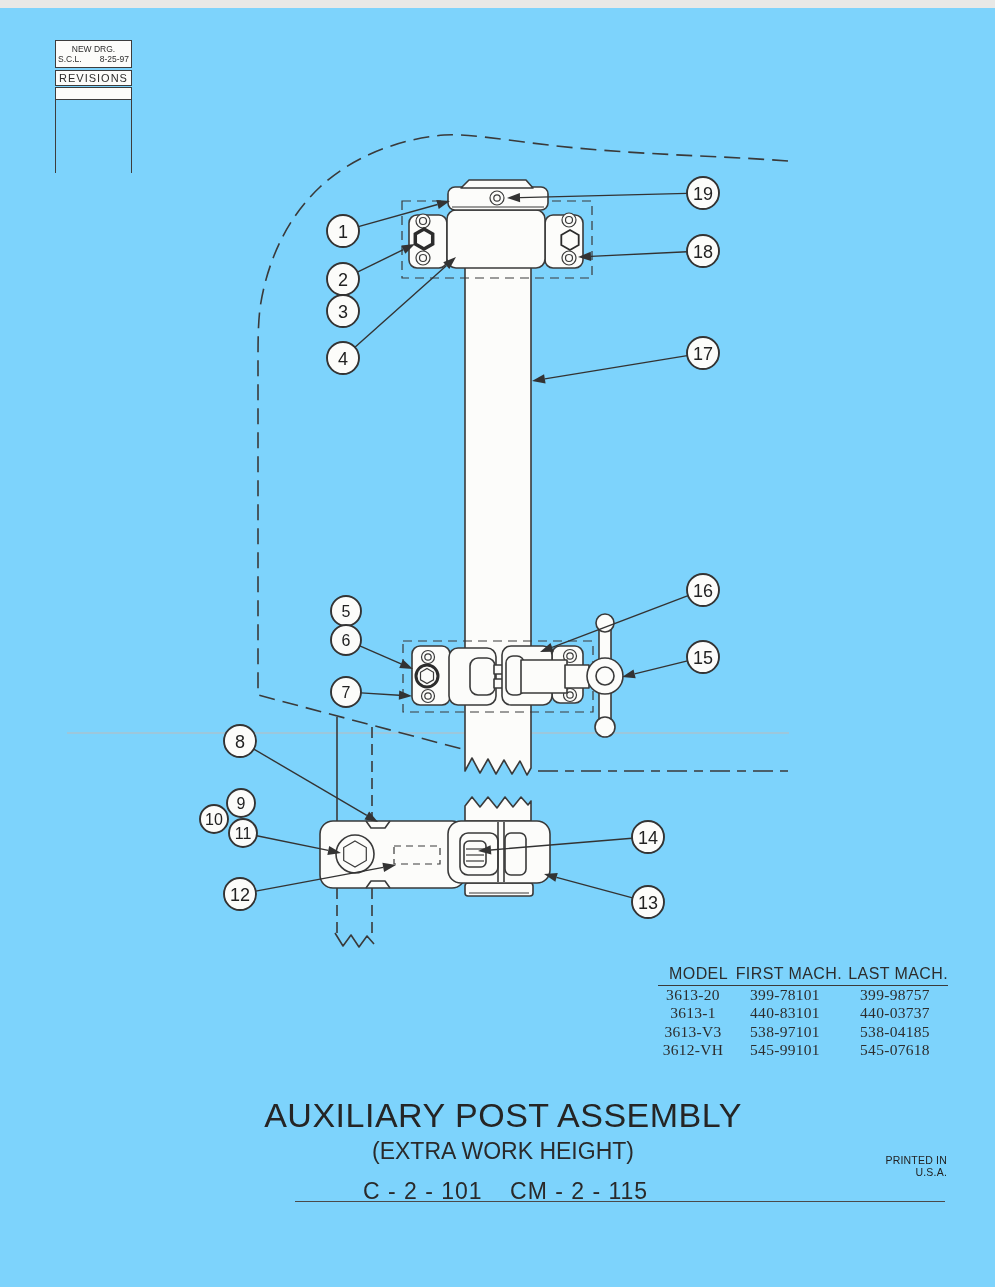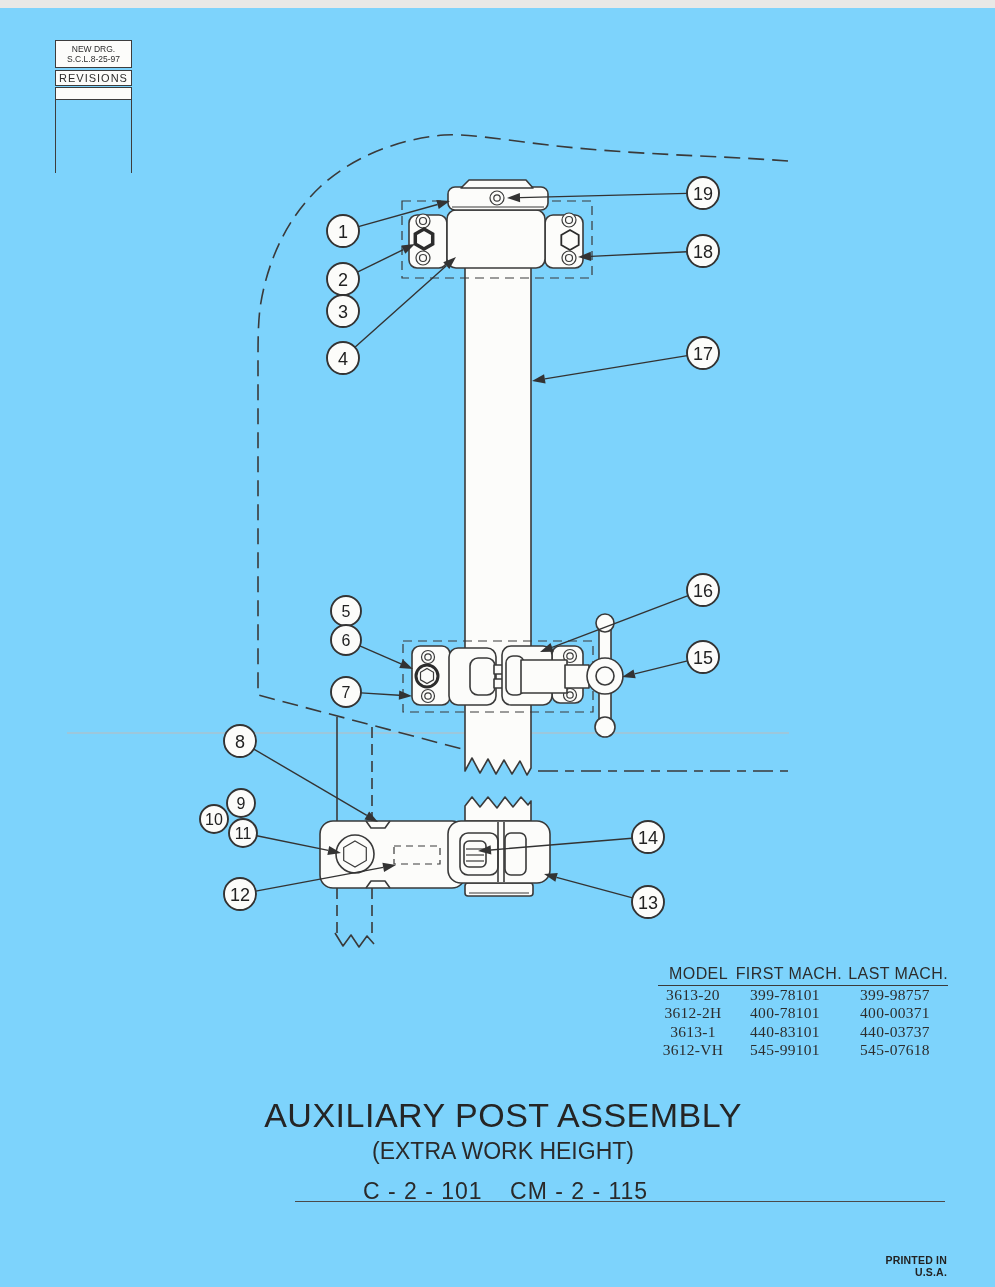--- a/index.html
+++ b/index.html
@@ -2,21 +2,21 @@
 <html><head>
 <meta charset="utf-8">
 <style>
   html,body{margin:0;padding:0;background:#e8e8e6;}
   .page{position:relative;width:995px;height:1287px;margin:8px auto;background:#7dd3fc;overflow:hidden;
         font-family:"Liberation Sans",sans-serif;color:#2d2d2d;}
   
   .rev{position:absolute;left:55px;top:32px;width:77px;font-family:"Liberation Sans",sans-serif;}
   .rev .bx{border:1.6px solid #3d3d3d;background:#fcfcfa;box-sizing:border-box;}
   .rev .b1{height:28px;font-size:8.5px;line-height:10px;padding-top:3px;text-align:center;}
-  .rev .b1 .l2{display:flex;justify-content:center;padding:0 2px;}
+  .rev .b1 .l2{display:flex;justify-content:space-between;padding:0 2px;}
   .rev .b2{height:16px;margin-top:2px;font-size:11px;letter-spacing:1px;text-align:center;line-height:15px;}
   .rev .b3{height:13px;margin-top:1px;}
   .rev .stem{height:73px;border-left:1.6px solid #3d3d3d;border-right:1.6px solid #3d3d3d;box-sizing:border-box;}
   
   svg.diagram{position:absolute;left:0;top:0;}
   svg.diagram *{vector-effect:none;}
   .ln{stroke:#3a3a3a;stroke-width:1.6;fill:none;stroke-linejoin:round;}
   .lnthin{stroke:#3a3a3a;stroke-width:1.2;fill:none;}
   .wfill{fill:#fcfcfa;}
   .dash{stroke-dasharray:16 8;}
@@ -35,21 +35,21 @@
   .mt-row{display:grid;grid-template-columns:70px 114px 106px;line-height:18.4px;font-family:Liberation Serif, serif;}
   .mt-row span{text-align:center;letter-spacing:.3px;}
   
   .title-block{position:absolute;left:0;top:1088px;width:1006px;text-align:center;}
   .title-main{font-size:34px;letter-spacing:.5px;color:#252525;}
   .title-sub{font-size:23px;margin-top:3px;color:#2a2a2a;}
   
   .dwg-numbers{position:absolute;left:363px;top:1170px;font-size:23px;letter-spacing:1px;color:#2a2a2a;}
   .dwg-numbers span+span{margin-left:20px;}
   .footer-rule{position:absolute;left:295px;top:1193px;width:650px;border-top:1.6px solid #4a4a4a;}
-  .printed{position:absolute;left:852px;top:1246px;width:95px;font-size:10.5px;font-weight:bold;
+  .printed{position:absolute;left:852px;top:1146px;width:95px;font-size:10.5px;font-weight:normal;
            letter-spacing:.2px;text-align:right;color:#222;}
 </style>
 </head>
 <body>
 
 <div class="page">
 
   <div class="rev">
     <div class="bx b1">
       <div>NEW DRG.</div>
@@ -285,28 +285,28 @@
       <span>FIRST MACH.</span>
       <span>LAST MACH.</span>
     </div>
     <div id="model-rows">
         <div class="mt-row">
           <span>3613-20</span>
           <span>399-78101</span>
           <span>399-98757</span>
         </div>
         <div class="mt-row">
-          <span>3612-2H</span>
-          <span>400-78101</span>
-          <span>400-00371</span>
-        </div>
-        <div class="mt-row">
           <span>3613-1</span>
           <span>440-83101</span>
           <span>440-03737</span>
+        </div>
+        <div class="mt-row">
+          <span>3613-V3</span>
+          <span>538-97101</span>
+          <span>538-04185</span>
         </div>
         <div class="mt-row">
           <span>3612-VH</span>
           <span>545-99101</span>
           <span>545-07618</span>
         </div>
       </div>
   </div>
 
   <div class="title-block">

